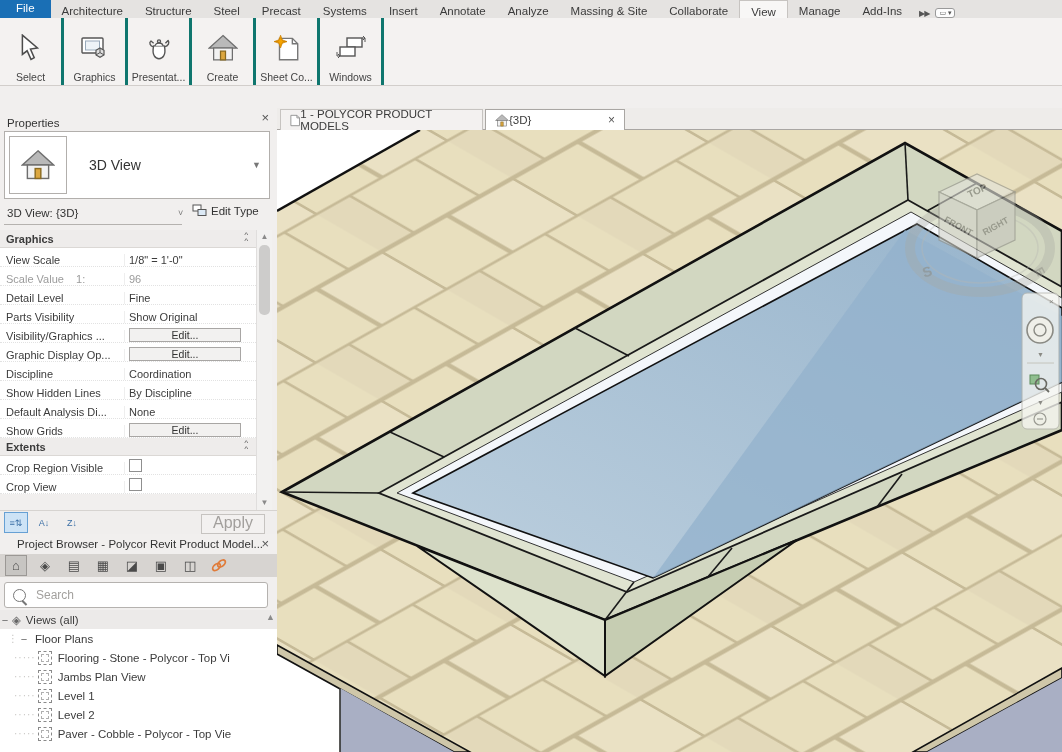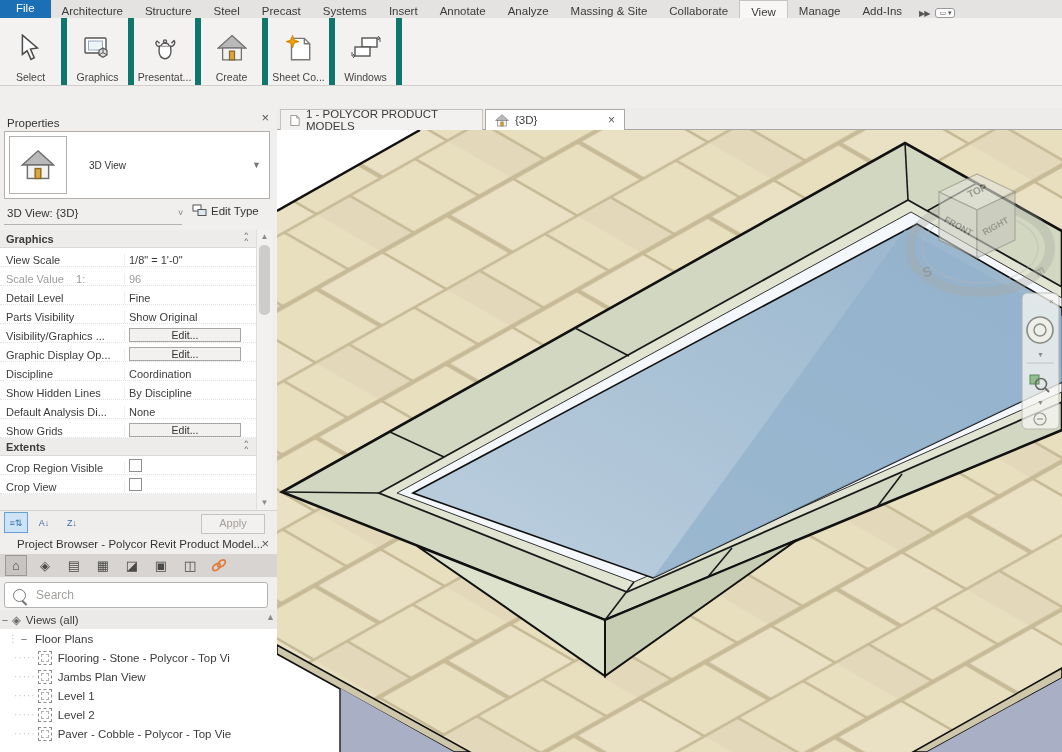--- a/index.html
+++ b/index.html
@@ -7,32 +7,32 @@
   
   .tabbar{position:absolute;left:0;top:0;width:1062px;height:26px;background:#e5e3e1;display:flex;align-items:stretch;}
   .rtab{padding:5px 11px 0 11px;font-size:11.5px;color:#3b3b3b;white-space:nowrap;cursor:default;}
   .rtab.file{background:#1a6fb5;color:#fff;padding:2px 16px 0 16px;}
   .rtab.active{background:#f8f7f6;border:1px solid #c7c4c1;border-bottom:none;}
   .tab-over{display:flex;align-items:center;gap:6px;padding:0 6px;color:#555;}
   .ovf{font-size:8px;letter-spacing:-1px;}
   .panelbtn{border:1px solid #9a9a9a;border-radius:3px;background:#fdfdfd;font-size:7px;padding:0 3px;color:#555;}
   
   .ribbon{position:absolute;left:0;top:18px;width:1062px;height:67px;background:#f4f2f1;border-bottom:1px solid #d2cecb;display:flex;}
-  .rpanel{width:61px;border-right:6px solid #0f766e;display:flex;flex-direction:column;align-items:center;justify-content:flex-start;padding-top:8px;}
+  .rpanel{width:61px;border-right:3px solid #0f766e;display:flex;flex-direction:column;align-items:center;justify-content:flex-start;padding-top:8px;}
   .rpanel .icn{height:44px;display:flex;align-items:center;justify-content:center;}
   .rpanel .plabel2{font-size:10.5px;color:#444;margin-top:1px;white-space:nowrap;}
   
   .optbar{position:absolute;left:0;top:86px;width:1062px;height:22px;background:#f1efee;border-bottom:1px solid #b7b4b1;}
   
   .leftcol{position:absolute;left:0;top:108px;width:277px;height:644px;background:#f1efee;border-right:1px solid #aaa7a5;}
   .phead{position:absolute;left:0;top:2px;width:277px;height:19px;display:flex;align-items:flex-end;padding-left:7px;box-sizing:border-box;font-size:11.5px;color:#333;}
   .closex{position:absolute;right:8px;top:2px;color:#555;font-size:13px;cursor:default;}
   .typesel{position:absolute;left:4px;top:23px;width:264px;height:66px;background:#fff;border:1px solid #b2afac;display:flex;align-items:center;}
   .typesel .imgbox{width:56px;height:56px;margin-left:4px;border:1px solid #b2afac;background:#fff;display:flex;align-items:center;justify-content:center;}
-  .typesel .tslabel{margin-left:22px;font-size:10px;color:#333;flex:1;}
+  .typesel .tslabel{margin-left:22px;font-size:14px;color:#333;flex:1;}
   .typesel .tsarrow{margin-right:8px;color:#777;font-size:9px;}
   .instrow{position:absolute;left:0;top:95px;width:277px;height:24px;}
   .instname{position:absolute;left:7px;top:4px;font-size:11.5px;color:#333;}
   .instchev{position:absolute;left:178px;top:5px;color:#777;font-size:9px;}
   .instunder{position:absolute;left:4px;top:21px;width:178px;border-bottom:1px solid #b5b2af;}
   .edittype{position:absolute;left:192px;top:1px;display:flex;align-items:center;gap:4px;font-size:11.5px;color:#333;cursor:default;}
   
   .pgrid{position:absolute;left:0;top:122px;width:256px;background:#fff;}
   .psec{height:17px;background:#eeeceb;border-bottom:1px solid #dbd8d5;display:flex;align-items:center;font-weight:bold;font-size:11px;padding-left:6px;position:relative;}
   .chev2{position:absolute;right:8px;top:2px;display:flex;flex-direction:column;line-height:5.5px;font-size:8px;color:#555;font-weight:normal;}
@@ -41,21 +41,21 @@
   .prow .pv{flex:1;padding-left:4px;white-space:nowrap;overflow:hidden;}
   .prow.dis .pl,.prow.dis .pv{color:#9b9b9b;}
   .editbtn{width:112px;height:14px;font-size:10.5px;line-height:12px;background:#f2f1f0;border:1px solid #a8a6a4;color:#333;padding:0;font-family:inherit;}
   .cbx{display:inline-block;width:11px;height:11px;border:1px solid #8f8f8f;background:#fff;}
   .pscroll{position:absolute;left:256px;top:122px;width:15px;background:#f2f1f0;border-left:1px solid #e0dedd;}
   .sarr{position:absolute;left:0;width:15px;height:14px;color:#8a8a8a;font-size:8px;text-align:center;line-height:14px;}
   .sthumb{position:absolute;left:2px;width:11px;background:#cdcccb;border-radius:5px;}
   .sortbar{position:absolute;left:0;top:402px;width:277px;height:24px;background:#f0eeed;border-top:1px solid #d6d3d0;display:flex;align-items:center;padding-left:4px;box-sizing:border-box;gap:4px;}
   .sbtn{width:22px;height:19px;display:flex;align-items:center;justify-content:center;font-size:9px;color:#3a6ea5;border:1px solid transparent;}
   .sbtn.on{background:#cde3f6;border-color:#66a0d4;}
-  .applybtn{position:absolute;right:12px;top:3px;width:62px;height:18px;background:#f3f1f0;border:1px solid #c6c3c0;color:#a29f9c;font-size:11px;text-align:center;line-height:16px;}
+  .applybtn{position:absolute;right:12px;top:3px;width:62px;height:18px;background:#f3f1f0;border:1px solid #c6c3c0;color:#a29f9c;font-size:16px;text-align:center;line-height:16px;}
   
   .pbhead{position:absolute;left:0;top:426px;width:277px;height:20px;display:flex;align-items:center;padding-left:17px;box-sizing:border-box;font-size:11.5px;color:#333;background:#f1efee;}
   .pbtools{position:absolute;left:0;top:446px;width:277px;height:23px;background:#d7d4d1;display:flex;align-items:center;gap:9px;padding-left:6px;box-sizing:border-box;}
   .pbtool{width:20px;height:19px;display:flex;align-items:center;justify-content:center;font-size:13px;color:#4a4a4a;}
   .pbtool.sel{background:#c7c5c2;outline:1px solid #9b9895;}
   .searchbox{position:absolute;left:4px;top:474px;width:262px;height:24px;background:#fff;border:1px solid #b5b2af;border-radius:3px;display:flex;align-items:center;}
   .mag{width:11px;height:11px;border:1.8px solid #777;border-radius:50%;margin-left:8px;position:relative;}
   .mag:after{content:"";position:absolute;left:9px;top:10px;width:6px;height:1.8px;background:#777;transform:rotate(45deg);transform-origin:0 0;}
   .searchbox input{border:none;outline:none;flex:1;margin-left:8px;font-size:12px;color:#333;font-family:inherit;background:transparent;}
   .searchbox input::placeholder{color:#a3a19e;}
@@ -63,21 +63,21 @@
   .trow{height:19px;display:flex;align-items:center;white-space:nowrap;color:#3b3b3b;font-size:11.5px;position:relative;}
   .trow.hl{background:#eceae9;}
   .texp{width:10px;text-align:center;color:#666;font-size:11px;}
   .fpicon{display:inline-block;width:14px;height:14px;border:1px dashed #8a8a8a;box-sizing:border-box;margin:0 6px 0 2px;background:#fff;position:relative;}
   .fpicon:after{content:"";position:absolute;left:2px;top:2px;right:2px;bottom:2px;border:1px dashed #b0b0b0;}
   .dotline{color:#c9c7c5;font-size:10px;letter-spacing:1px;}
   .tscroll{position:absolute;right:2px;top:2px;color:#8a8a8a;font-size:9px;}
   
   .viewarea{position:absolute;left:277px;top:108px;width:785px;height:644px;background:#fff;}
   .vtabs{position:absolute;left:0;top:0;width:785px;height:22px;background:#eeecea;border-bottom:1px solid #a9a6a3;box-sizing:border-box;}
-  .vtab{position:absolute;top:1px;height:21px;display:flex;align-items:center;gap:6px;padding:10px 9px;box-sizing:border-box;font-size:11.5px;color:#3b3b3b;}
+  .vtab{position:absolute;top:1px;height:21px;display:flex;align-items:center;padding:10px 9px;box-sizing:border-box;font-size:11.5px;color:#3b3b3b;}
   .vtab.inactive{left:3px;width:203px;background:#f3f1f0;border:1px solid #c6c3c0;border-bottom:none;}
   .vtab.active{left:208px;width:140px;background:#fff;border:1px solid #a9a6a3;border-bottom:1px solid #fff;height:22px;}
   .vtab .tx{margin-left:auto;color:#555;font-size:12px;}
   .canvas3d{position:absolute;left:0;top:22px;width:785px;height:622px;}
 </style>
 </head>
 <body>
 <div id="app">
 
   <div class="tabbar">

